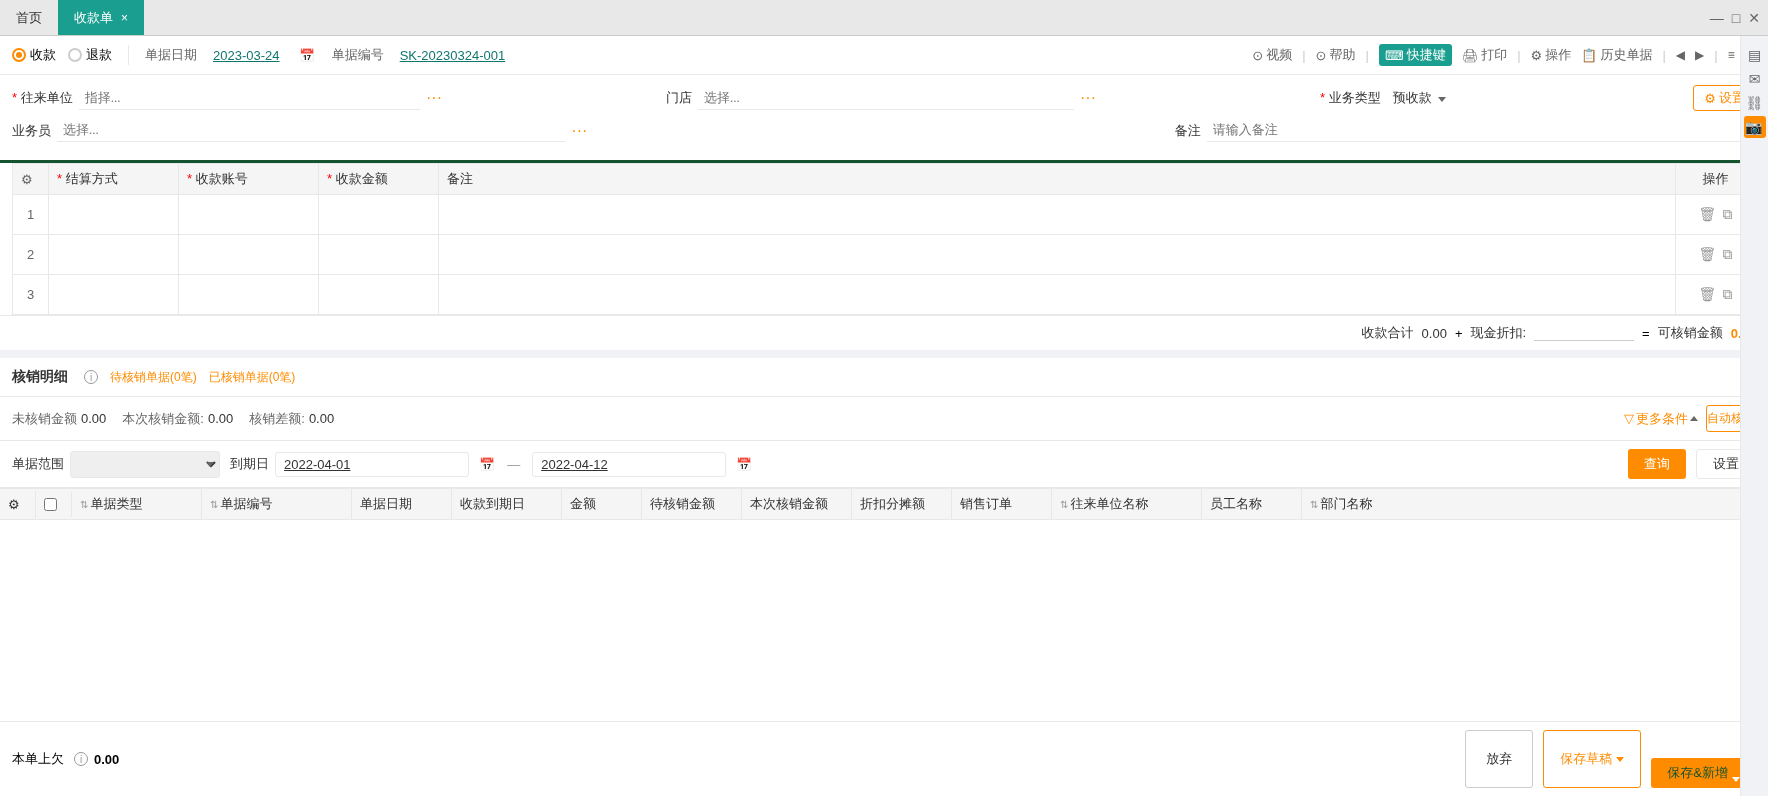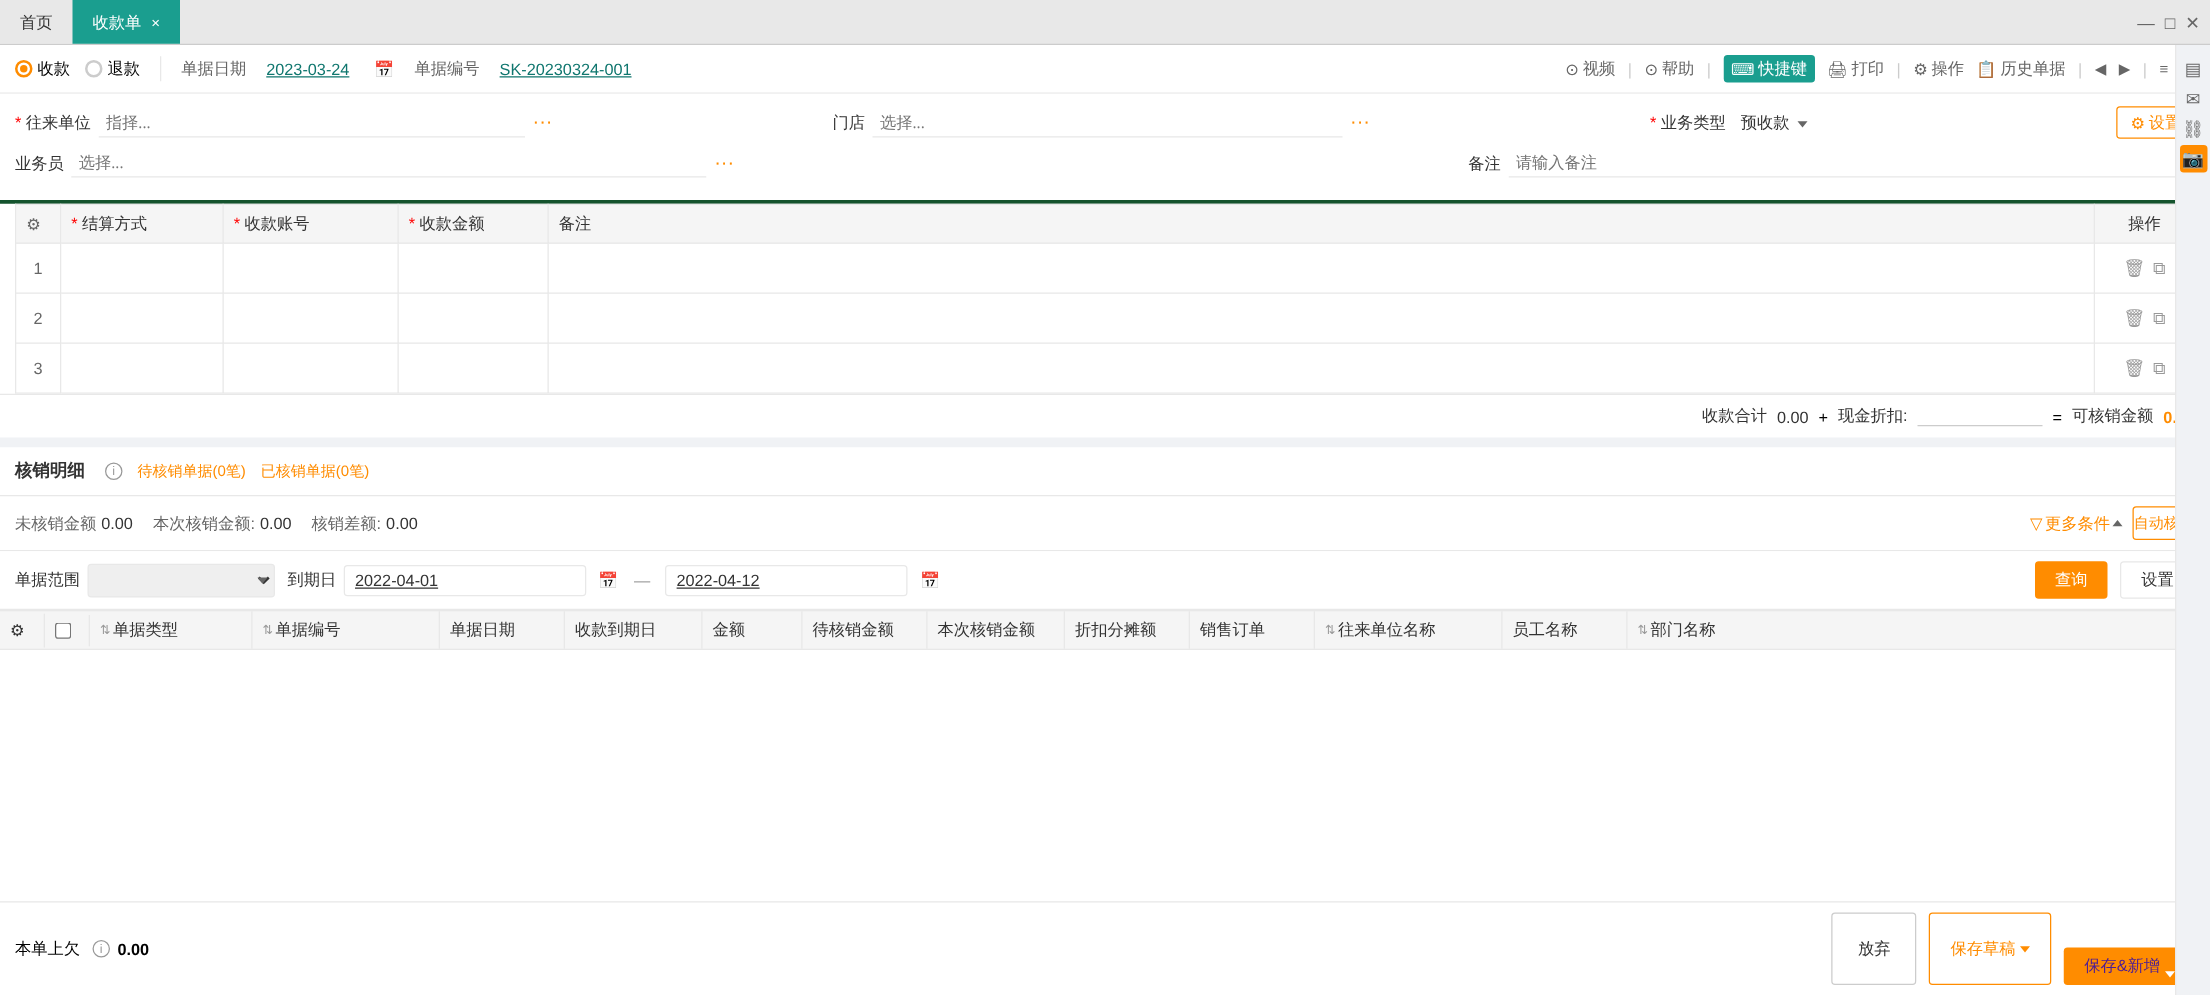--- a/index.html
+++ b/index.html
@@ -103,21 +103,21 @@
     .bottom-table-header { display: flex; align-items: center; background: #f5f5f5; border-top: 1px solid #e8e8e8; border-bottom: 1px solid #e8e8e8; }
     .bottom-table-header .th { padding: 6px 8px; border-right: 1px solid #e8e8e8; color: #333; white-space: nowrap; font-size: 12px; display: flex; align-items: center; gap: 2px; }
     .sort-icon { color: #999; font-size: 10px; }
 
     
     .page-bottom { display: flex; align-items: center; padding: 8px 12px; border-top: 1px solid #e8e8e8; background: #fff; }
     .page-bottom-left { display: flex; align-items: center; gap: 6px; }
     .page-bottom-right { margin-left: auto; display: flex; gap: 10px; }
     .abandon-btn { border: 1px solid #ccc; background: #fff; color: #333; border-radius: 3px; padding: 6px 20px; cursor: pointer; font-size: 13px; }
     .save-draft-btn { border: 1px solid #ff8c00; background: #fff; color: #ff8c00; border-radius: 3px; padding: 6px 16px; cursor: pointer; font-size: 13px; display: flex; align-items: center; gap: 4px; }
-    .save-new-btn { background: #ff8c00; color: #4c1d95; border: none; border-radius: 3px; padding: 6px 16px; cursor: pointer; font-size: 13px; display: flex; align-items: flex-end; gap: 4px; margin-top: 28px; }
+    .save-new-btn { background: #ff8c00; color: #14532d; border: none; border-radius: 3px; padding: 6px 16px; cursor: pointer; font-size: 13px; display: flex; align-items: flex-end; gap: 4px; margin-top: 28px; }
 
     
     .right-sidebar { position: fixed; right: 0; top: 36px; width: 28px; display: flex; flex-direction: column; align-items: center; gap: 2px; padding-top: 8px; background: #f0f2f5; border-left: 1px solid #e8e8e8; height: calc(796px - 36px); }
     .sidebar-icon { width: 22px; height: 22px; display: flex; align-items: center; justify-content: center; color: #666; cursor: pointer; font-size: 14px; border-radius: 3px; }
     .sidebar-icon.orange { background: #ff8c00; color: #fff; }
 
     .info-icon { width: 14px; height: 14px; border-radius: 50%; border: 1px solid #999; display: inline-flex; align-items: center; justify-content: center; font-size: 10px; color: #999; cursor: pointer; margin-left: 4px; }
     .main-table-area { padding: 0 12px 0 12px; }
 
     .chevron-down { display: inline-block; width: 0; height: 0; border-left: 4px solid transparent; border-right: 4px solid transparent; border-top: 5px solid #666; vertical-align: middle; }

